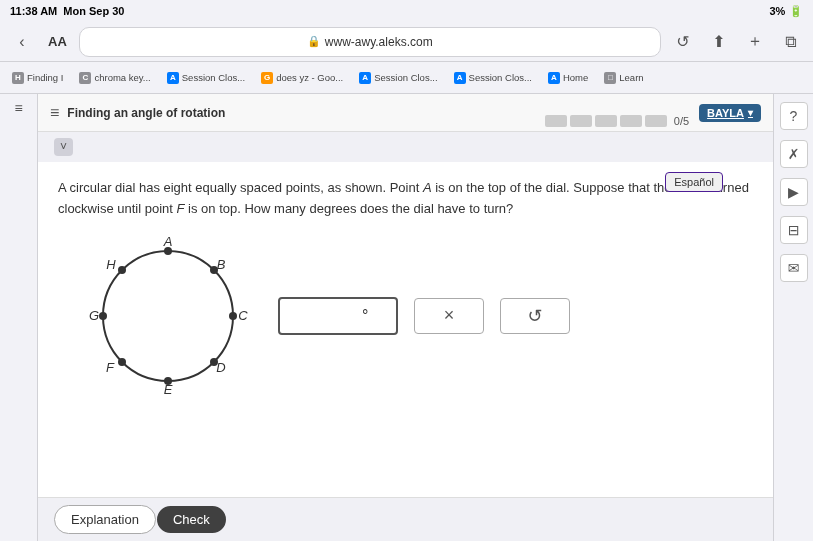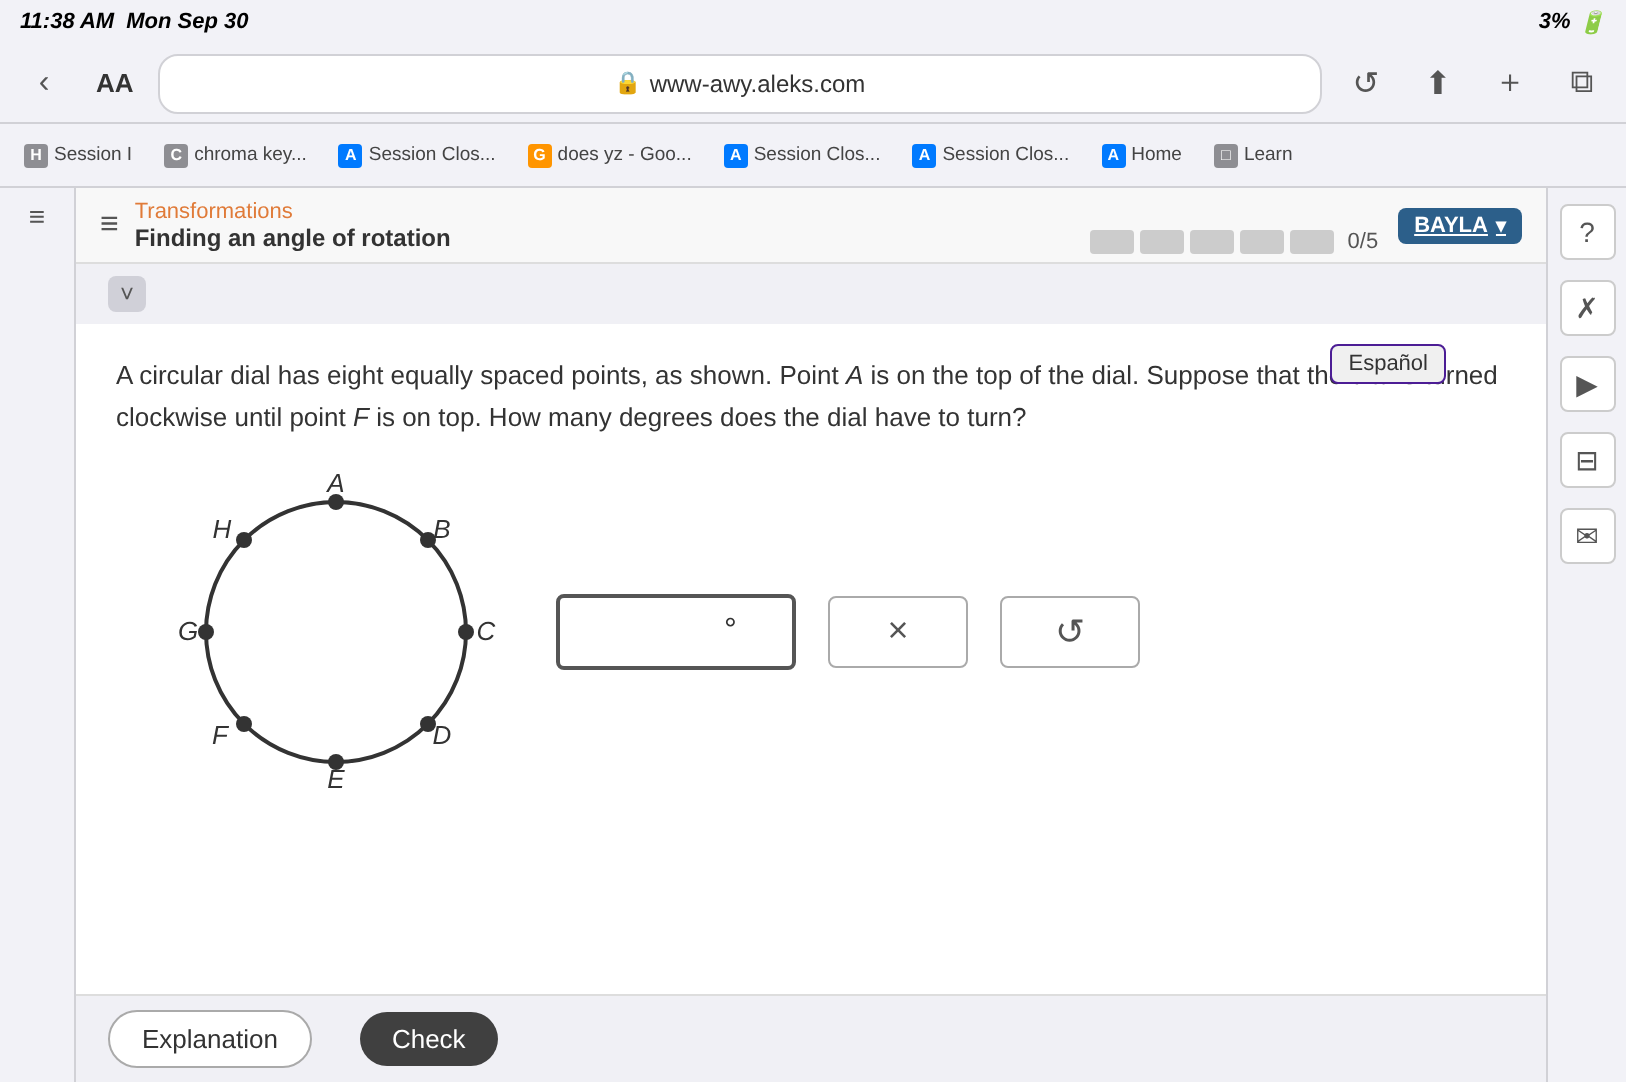--- a/index.html
+++ b/index.html
@@ -14,21 +14,20 @@
     
     .status-bar {
       background: #f2f2f7;
       height: 22px;
       display: flex;
       align-items: center;
       justify-content: space-between;
       padding: 0 10px;
       font-size: 11px;
       font-weight: 600;
-      font-style: italic;
     }
     .status-left { display: flex; align-items: center; gap: 6px; }
     .status-right { display: flex; align-items: center; gap: 4px; font-size: 11px; }
 
     
     .browser-chrome {
       background: #f2f2f7;
       height: 40px;
       display: flex;
       align-items: center;
@@ -274,21 +273,21 @@
     }
 
     
     .bottom-bar {
       background: #f0f0f5;
       border-top: 1px solid #ddd;
       height: 44px;
       display: flex;
       align-items: center;
       padding: 0 16px;
-      gap: 24px;
+      gap: 1px;
     }
     .explanation-btn {
       background: white;
       border: 1px solid #aaa;
       border-radius: 20px;
       padding: 6px 16px;
       font-size: 13px;
       color: #333;
       cursor: pointer;
     }
@@ -330,21 +329,21 @@
     <button class="browser-action-btn">↺</button>
     <button class="browser-action-btn">⬆</button>
     <button class="browser-action-btn">＋</button>
     <button class="browser-action-btn">⧉</button>
   </div>
 </div>
 
 <div class="tabs-bar">
   <div class="tab-item">
     <div class="tab-icon gray">H</div>
-    <span>Session I</span>
+    <span>Finding I</span>
   </div>
   <div class="tab-item">
     <div class="tab-icon gray">C</div>
     <span>chroma key...</span>
   </div>
   <div class="tab-item">
     <div class="tab-icon blue">A</div>
     <span>Session Clos...</span>
   </div>
   <div class="tab-item">
@@ -374,21 +373,20 @@
   <div class="sidebar-left">
     <span style="font-size:14px;color:#555;">≡</span>
   </div>
 
   <div class="aleks-container">
 
     <div class="aleks-header">
       <div class="aleks-header-left">
         <span class="hamburger">≡</span>
         <div>
-          <div class="breadcrumb-text">Transformations</div>
           <div class="topic-title">Finding an angle of rotation</div>
         </div>
       </div>
       <div class="aleks-header-right">
         <div class="score-bar">
           <div class="score-segment"></div>
           <div class="score-segment"></div>
           <div class="score-segment"></div>
           <div class="score-segment"></div>
           <div class="score-segment"></div>

